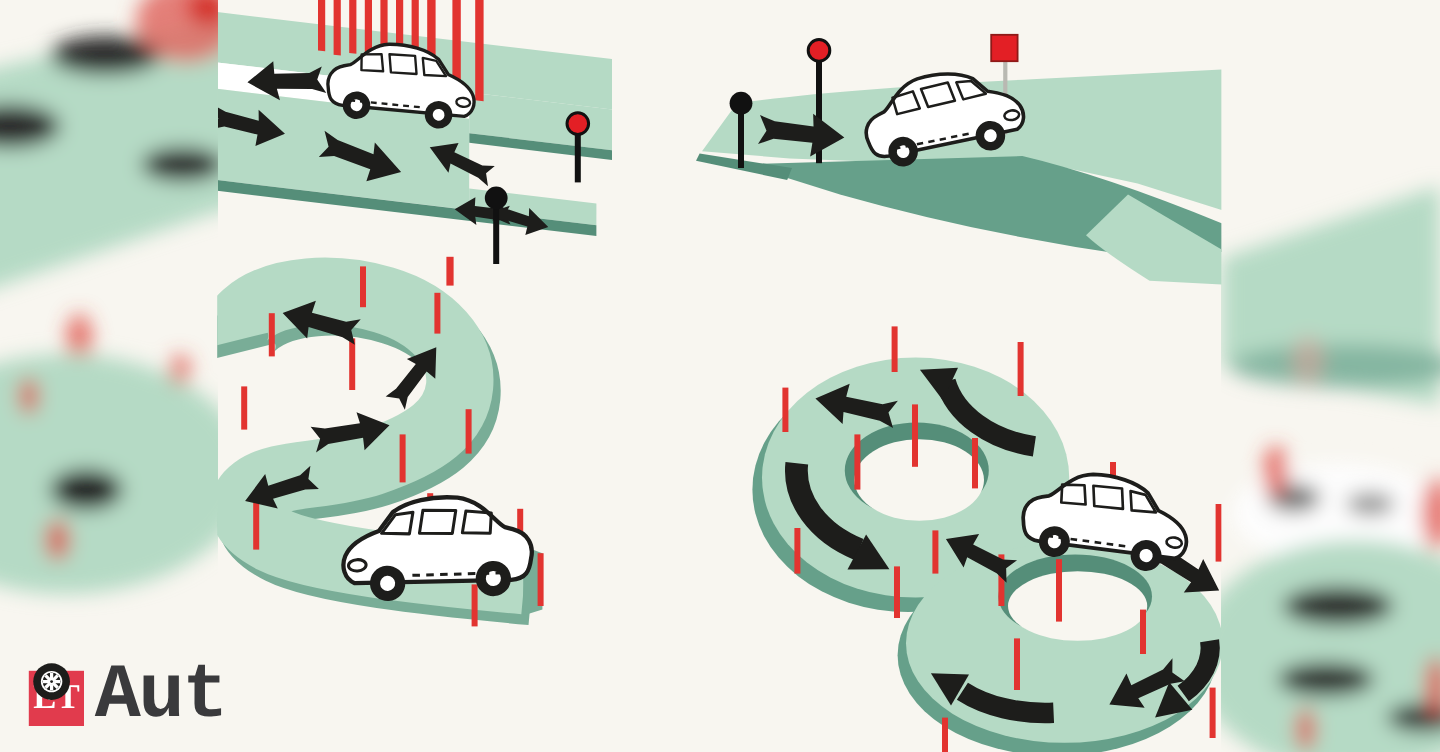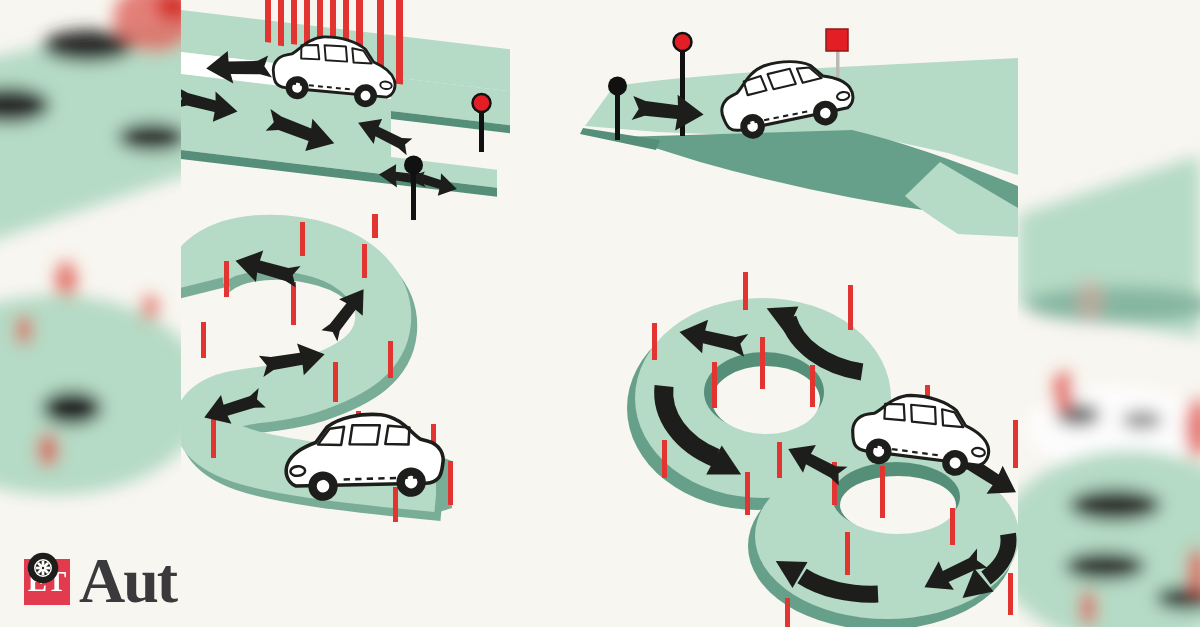--- a/index.html
+++ b/index.html
@@ -32,21 +32,21 @@
   .car-body{fill:var(--car-body);stroke:var(--car-line);stroke-width:3.4;stroke-linejoin:round;}
   .car-thin{fill:none;stroke:var(--car-line);stroke-width:2.4;stroke-linejoin:round;}
   .car-wheel{fill:var(--car-line);}
   .car-hub{fill:#fff;}
 
   
   .logo{position:absolute;left:24px;top:551px;display:flex;align-items:flex-end;z-index:5;}
   .logo-box{width:46px;height:46px;background:var(--logo-red);color:#fff;display:flex;
             align-items:center;justify-content:center;font-family:"Liberation Serif",serif;
             font-weight:bold;font-size:29px;letter-spacing:0;margin-bottom:7px;}
-  .logo-name{font-family:Liberation Serif, serif;font-weight:bold;color:var(--logo-text);
+  .logo-name{font-family:Liberation Mono, monospace;font-weight:bold;color:var(--logo-text);
              font-size:64px;line-height:0.95;margin-left:9px;letter-spacing:-2px;}
   .logo-wheel{margin-left:2px;margin-bottom:5px;}
 </style>
 </head>
 <body>
 
 <div class="stage">
 
 <svg width="1200" height="627" viewBox="0 0 1200 627">
   <defs>

